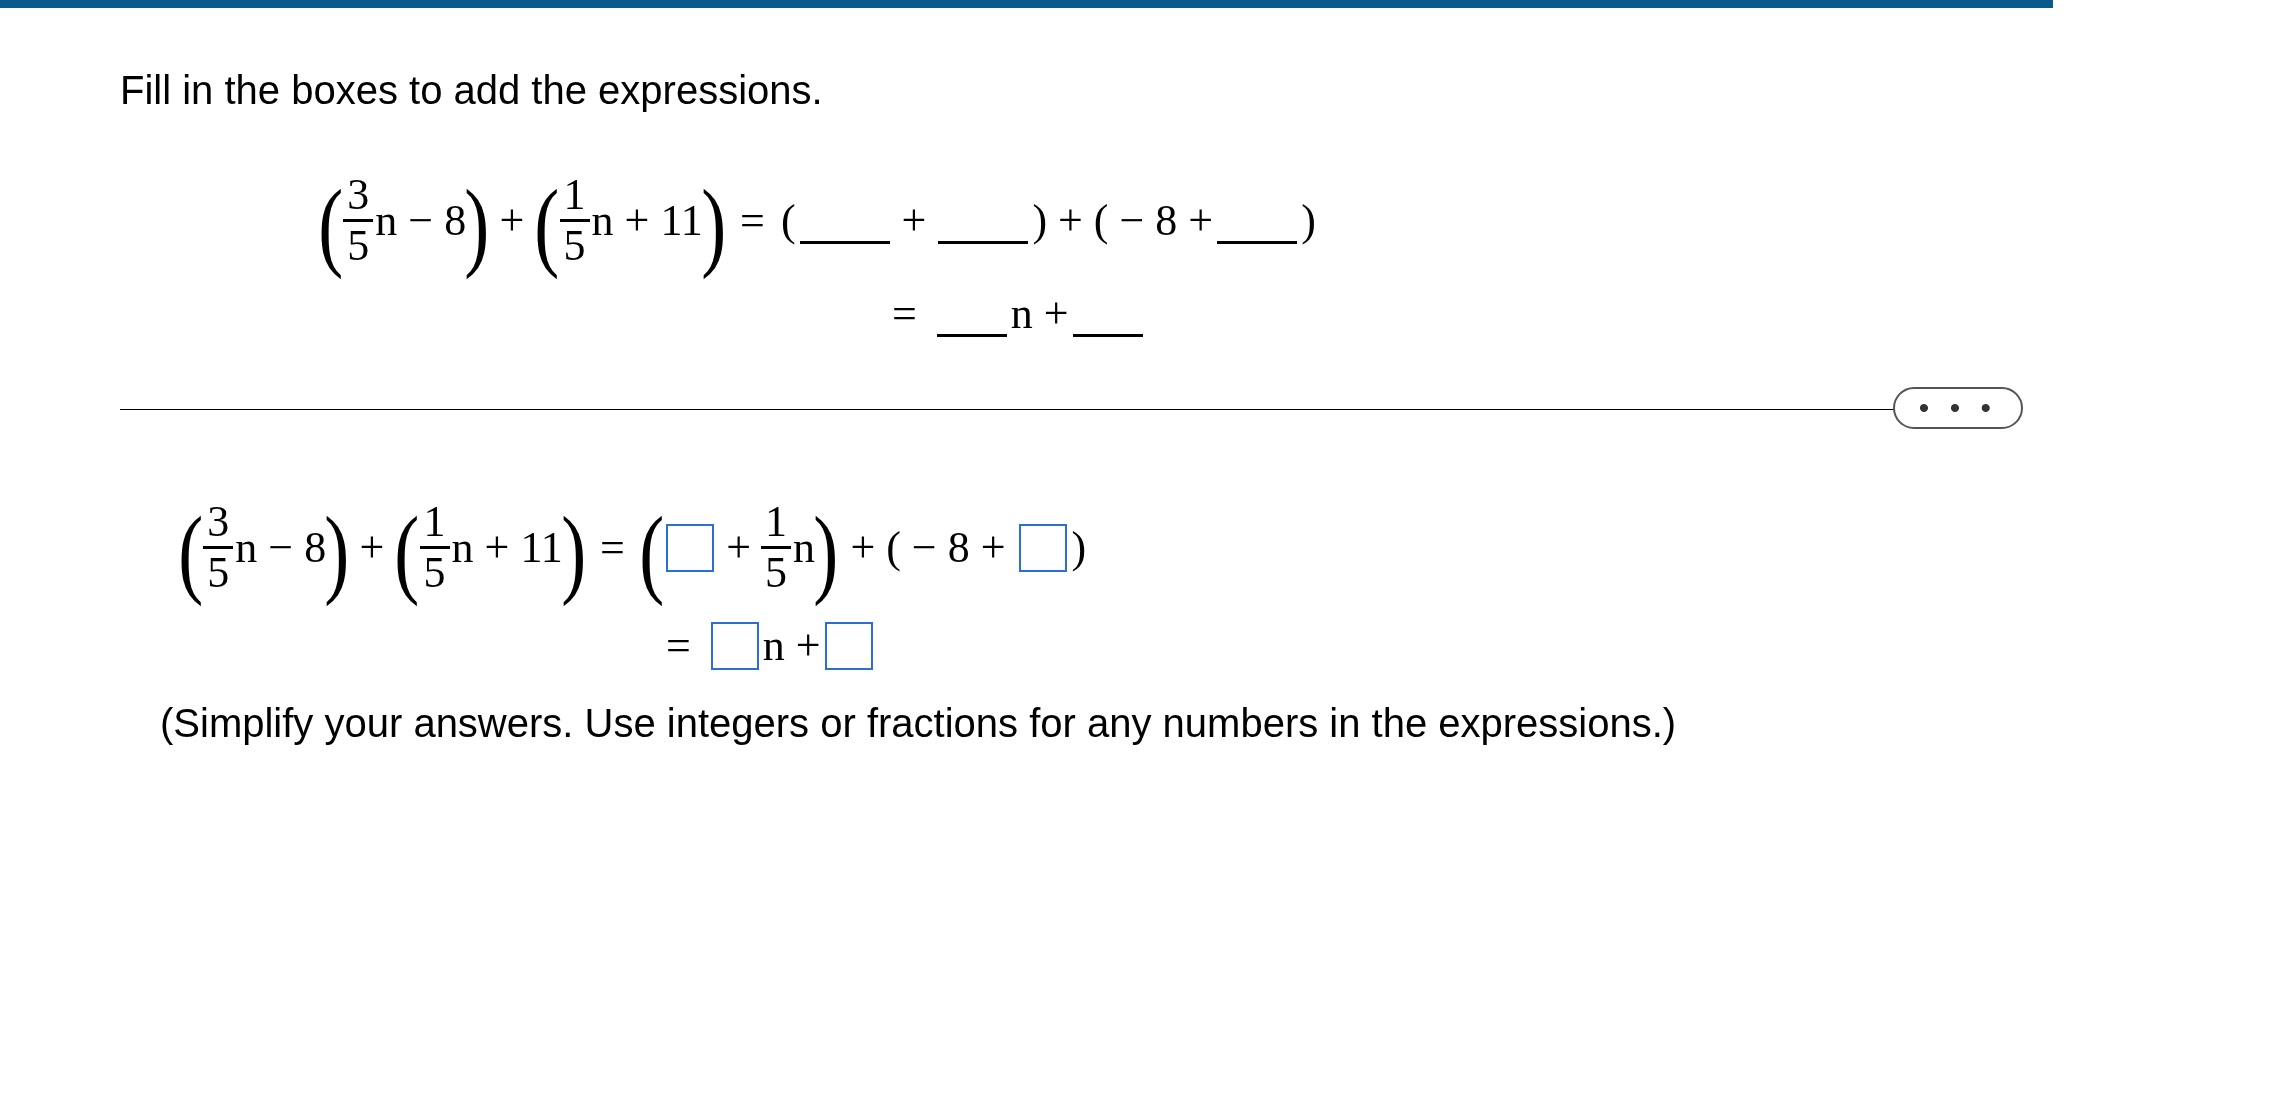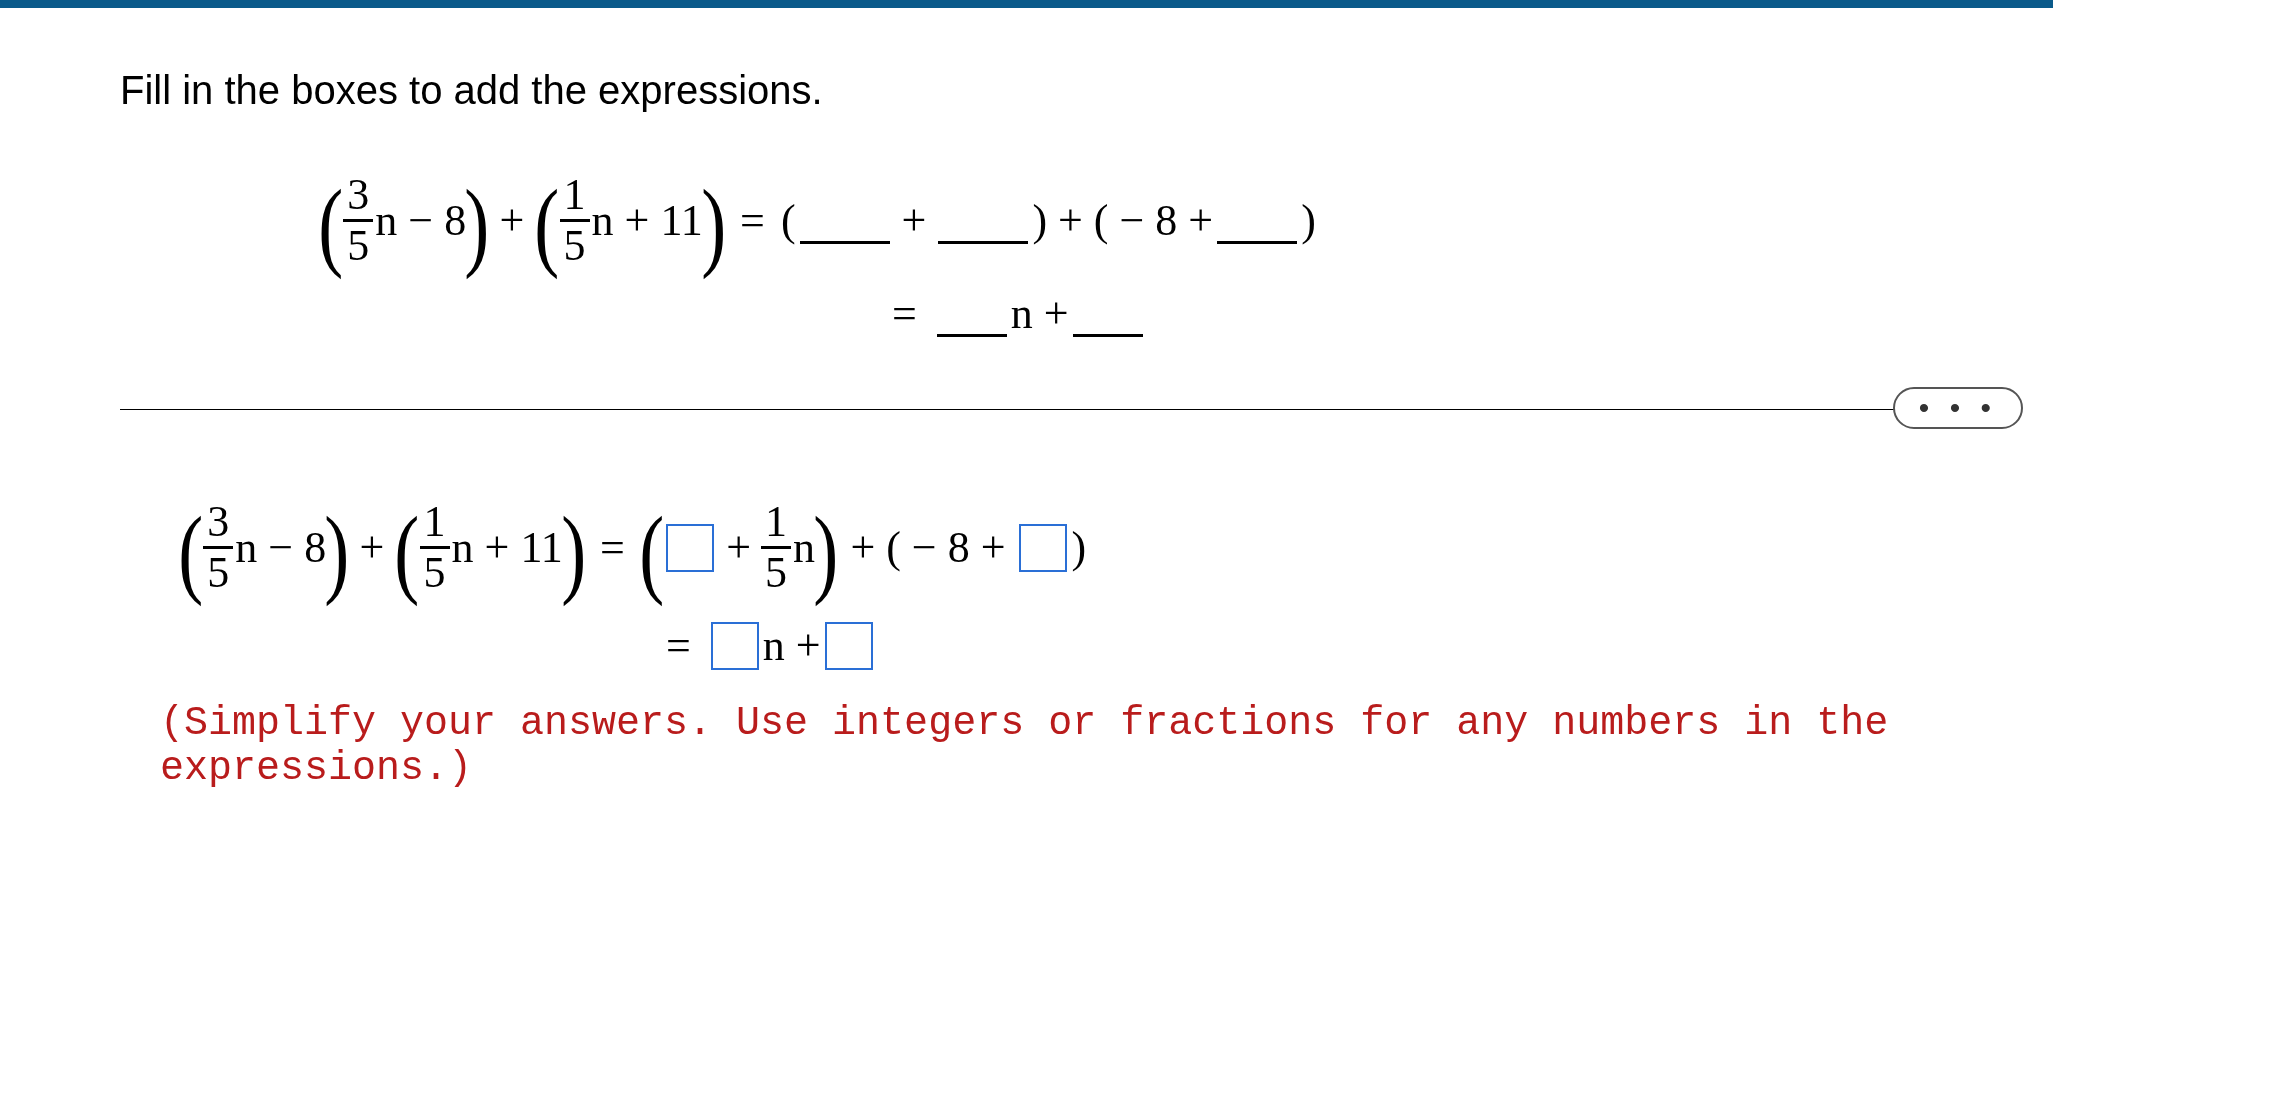--- a/index.html
+++ b/index.html
@@ -93,24 +93,24 @@
     color: #333;
     line-height: 1;
     font-family: Arial, sans-serif;
     cursor: pointer;
   }
   
   .lower { margin-left: 60px; }
   .lower .math { margin-bottom: 25px; }
   .hint {
     font-size: 40px;
-    color: #b91c1c;
+    color: #000000;
     margin-top: 30px;
     margin-left: -20px;
-    font-family: Liberation Mono, monospace;
+    font-family: Liberation Sans, sans-serif;
   }
   
   .eq-spacer {
     display: inline-block;
     width: 556px; 
   }
   .eq-spacer2 { display: inline-block; width: 470px; }
 </style>
 </head>
 <body>

